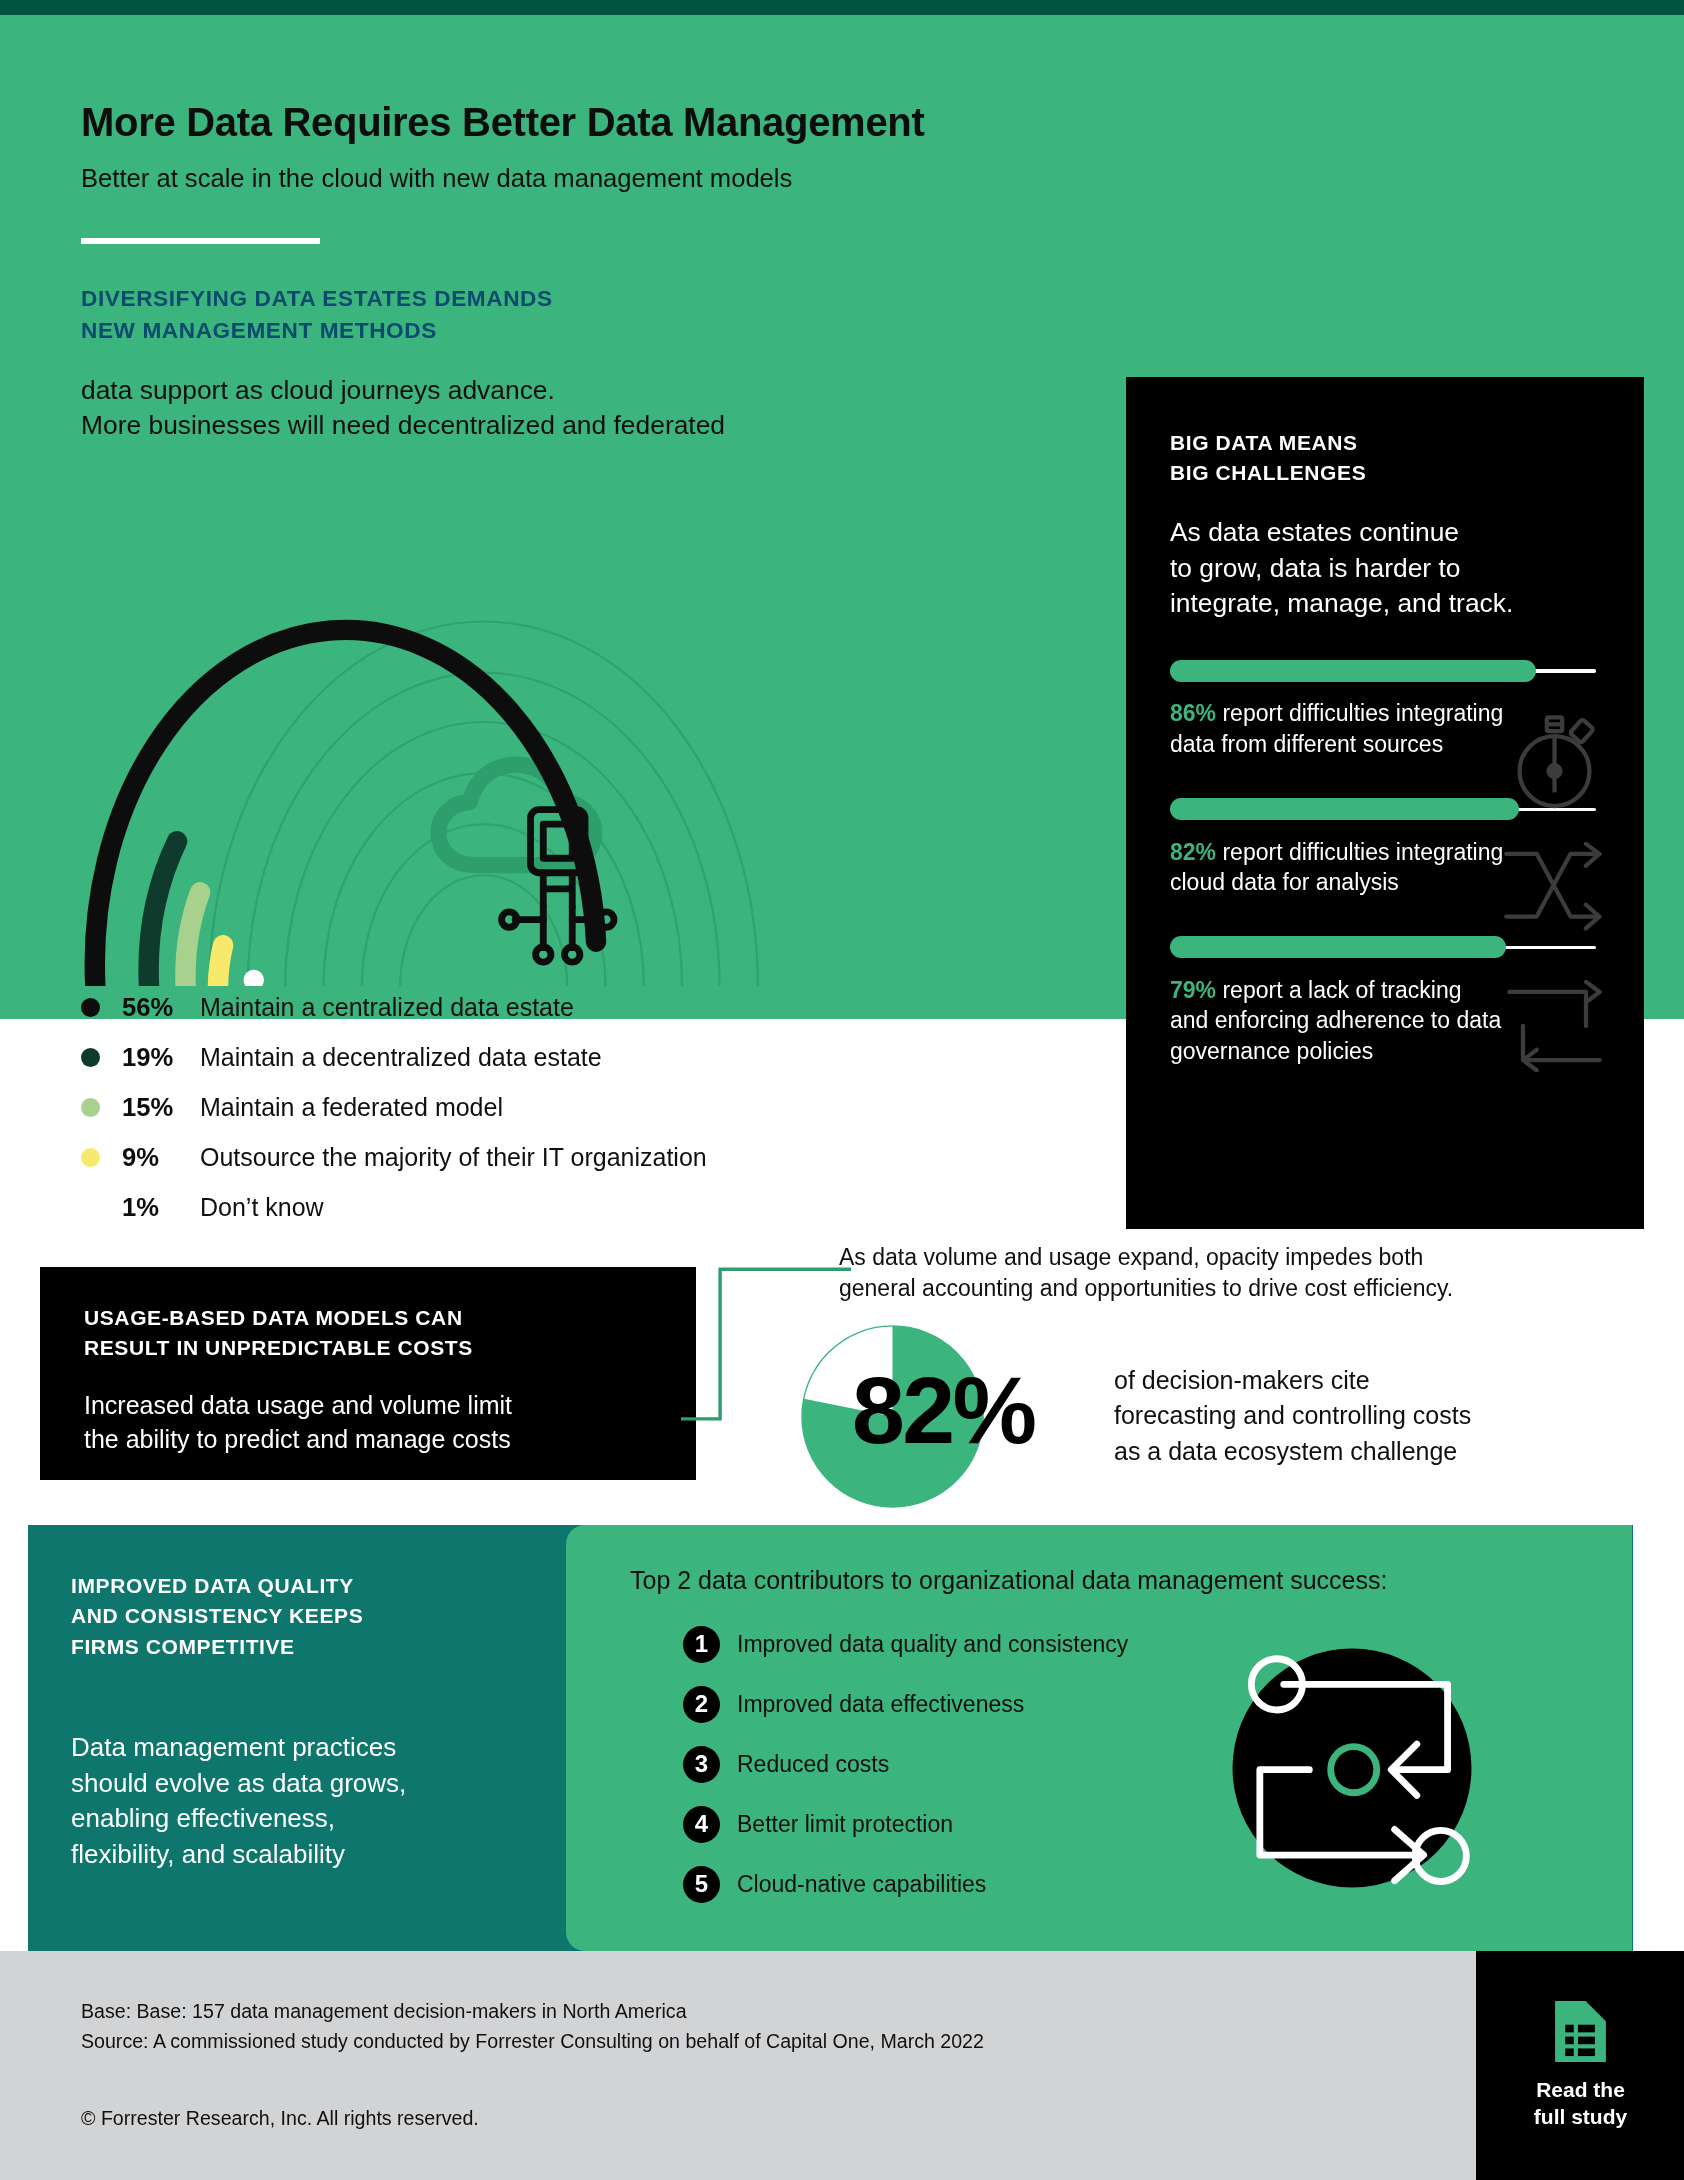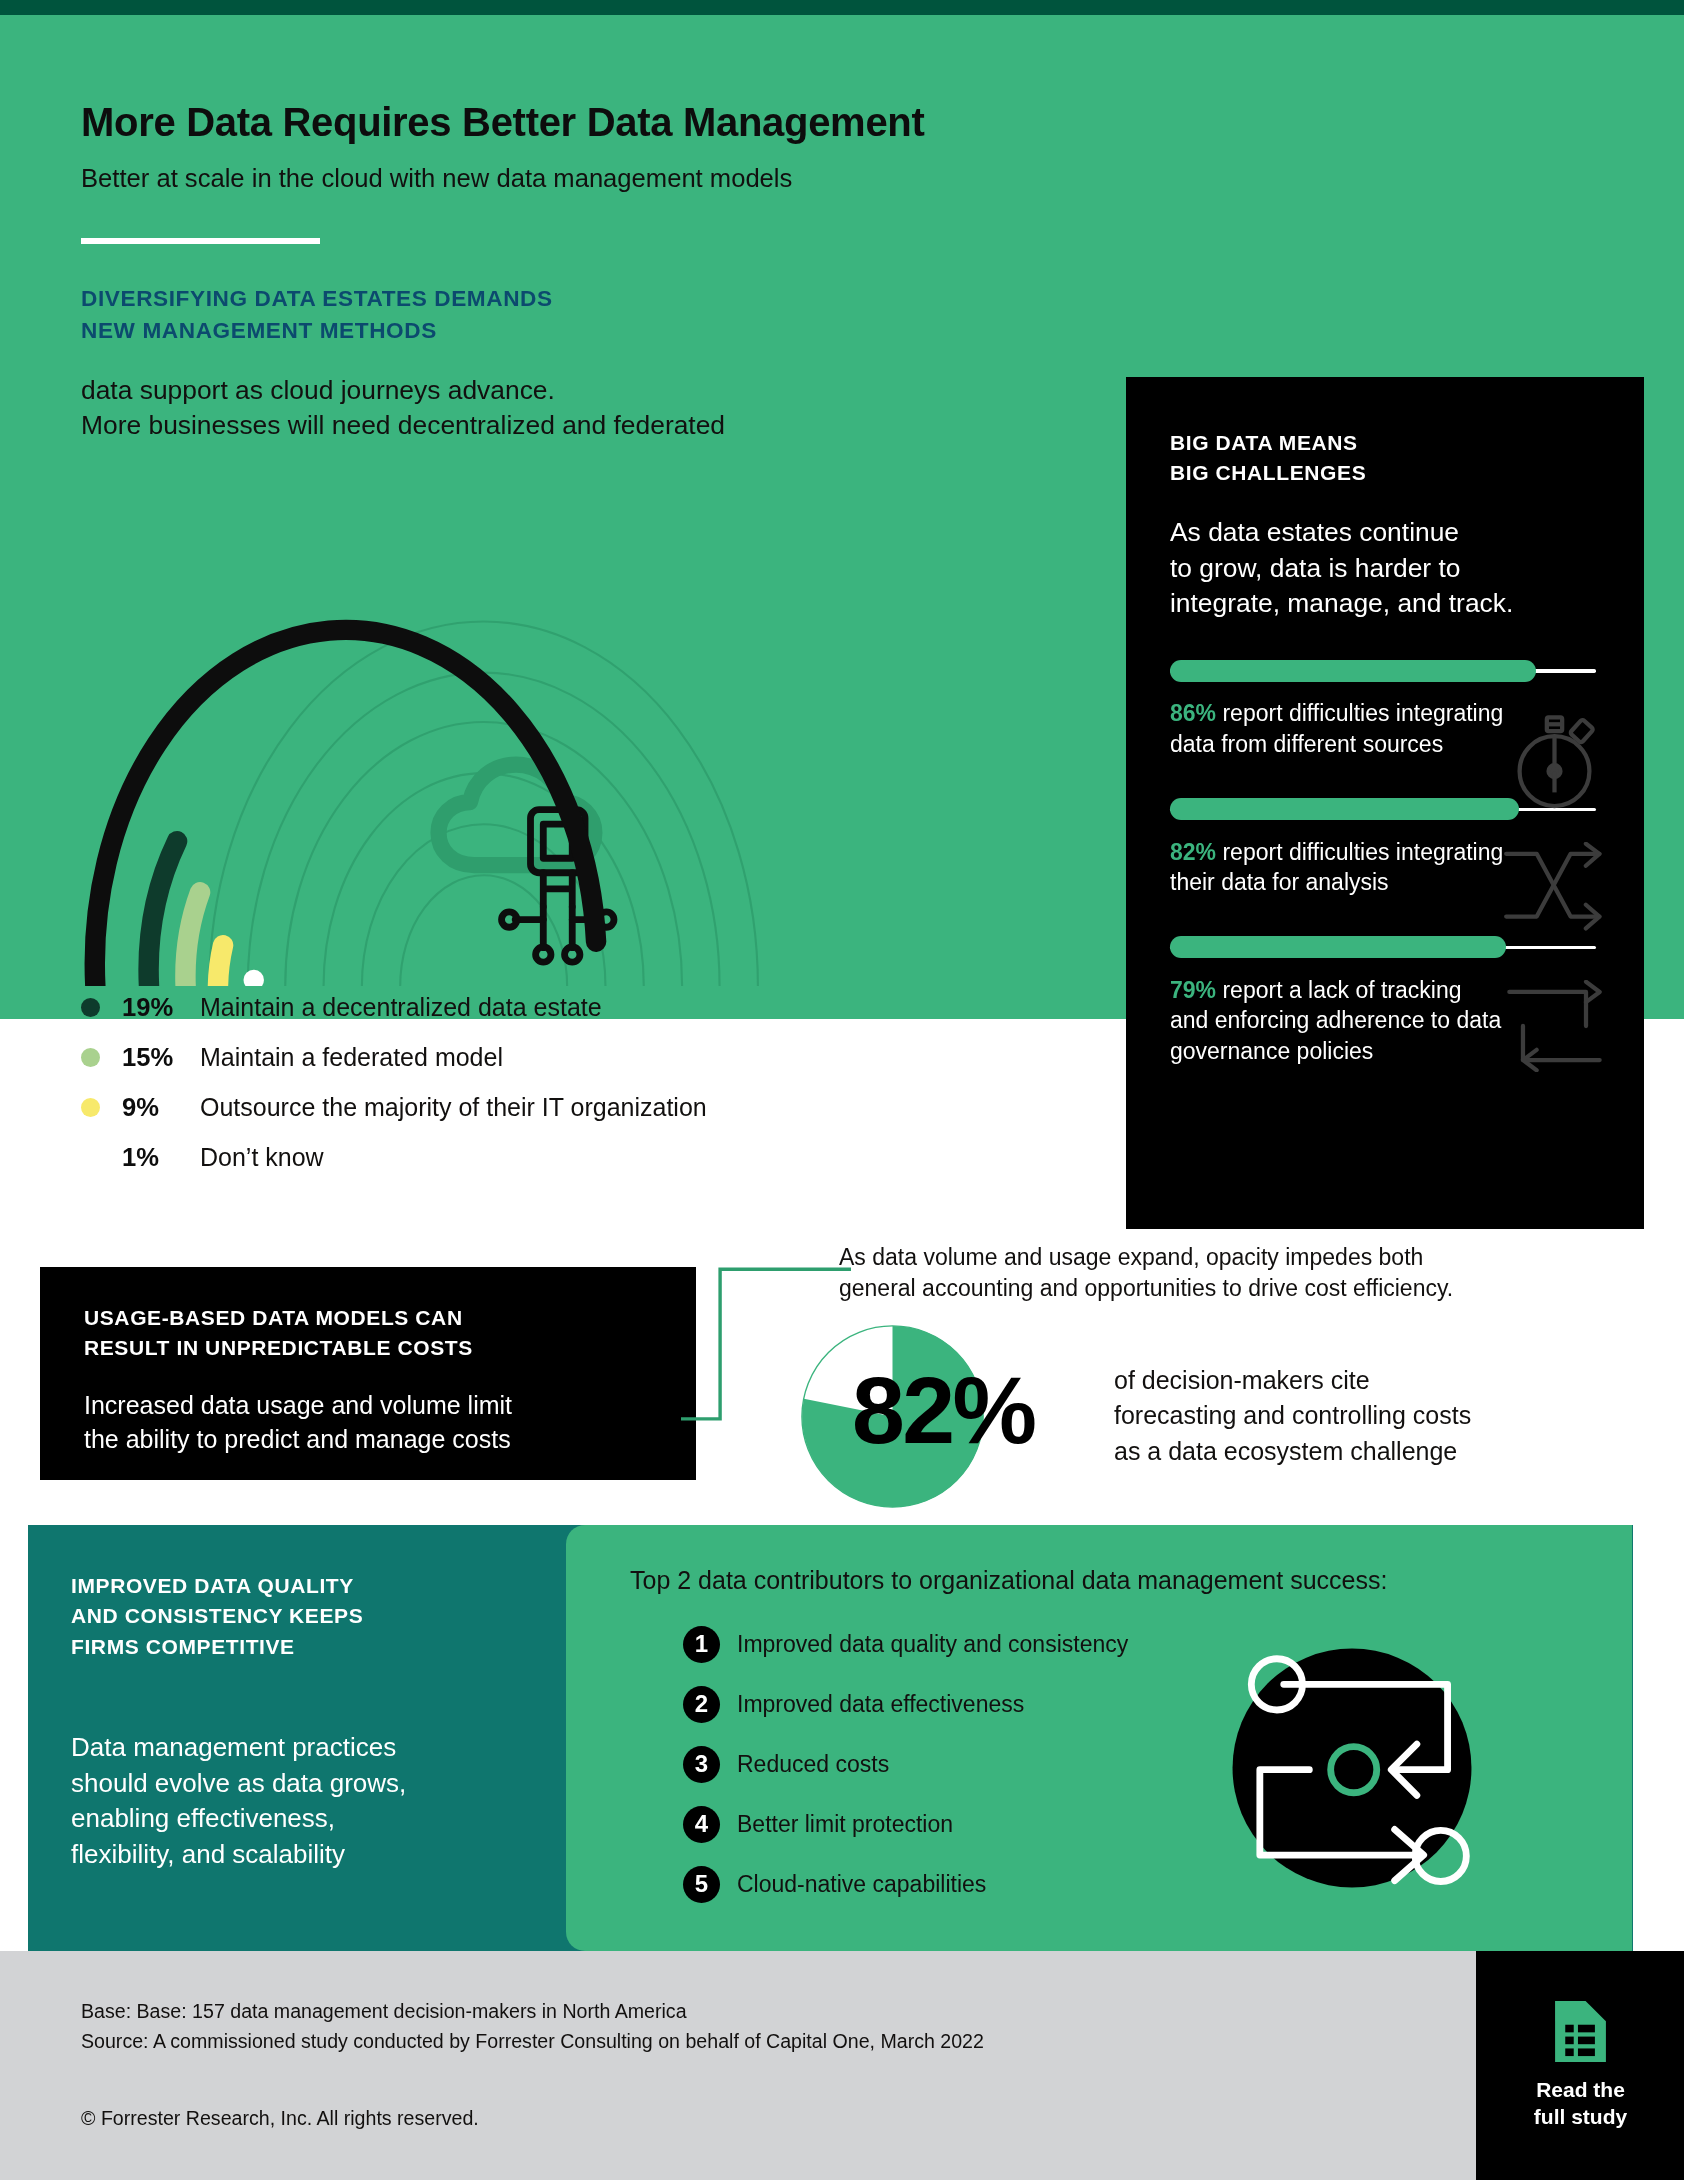--- a/index.html
+++ b/index.html
@@ -268,20 +268,25 @@
       <path d="M 52 620 A 272 362 0 0 1 640 568" fill="none" stroke="#0d0d0d" stroke-width="24" stroke-linecap="round"></path>
       <path d="M 115 620 A 212 282 0 0 1 148 450" fill="none" stroke="#0e3b2c" stroke-width="24" stroke-linecap="round"></path>
       <path d="M 158 620 A 168 224 0 0 1 175 510" fill="none" stroke="#a9d18e" stroke-width="24" stroke-linecap="round"></path>
       <path d="M 196 620 A 130 174 0 0 1 202 572" fill="none" stroke="#f7e96b" stroke-width="24" stroke-linecap="round"></path>
       <circle cx="238" cy="613" r="12" fill="#ffffff"></circle>
     </svg>
   </div>
 
   <div class="legend">
     <div class="leg-row">
+      <span class="leg-dot" style="background:#0d0d0d"></span>
+      <span class="leg-pct">56%</span>
+      <span class="leg-lbl">Maintain a centralized data estate</span>
+    </div>
+    <div class="leg-row">
       <span class="leg-dot" style="background:#0e3b2c"></span>
       <span class="leg-pct">19%</span>
       <span class="leg-lbl">Maintain a decentralized data estate</span>
     </div>
     <div class="leg-row">
       <span class="leg-dot" style="background:#a9d18e"></span>
       <span class="leg-pct">15%</span>
       <span class="leg-lbl">Maintain a federated model</span>
     </div>
     <div class="leg-row">
@@ -331,21 +336,21 @@
         <div class="bar-fill" style="width:349px"></div>
       </div>
       <svg class="stat-icon" width="101" height="89" viewBox="0 0 118 105" fill="none" stroke="#3c3c3c" stroke-width="5" stroke-linecap="round" stroke-linejoin="round">
         <path d="M 2 14 L 38 14 L 78 88 L 112 88"></path>
         <path d="M 2 88 L 38 88 L 78 14 L 112 14"></path>
         <path d="M 96 2 L 112 14 L 96 28"></path>
         <path d="M 96 74 L 112 88 L 96 102"></path>
       </svg>
       <div class="stat-txt">
         <span><b>82%</b><span> report difficulties integrating</span></span>
-        <div>their data for analysis</div>
+        <div>cloud data for analysis</div>
       </div>
     </div>
 
     <div class="stat-block">
       <div class="bar-track">
         <div class="bar-fill" style="width:336px"></div>
       </div>
       <svg class="stat-icon" width="101" height="92" viewBox="0 0 118 108" fill="none" stroke="#3c3c3c" stroke-width="5" stroke-linecap="round" stroke-linejoin="round">
         <path d="M 6 14 L 96 14 L 96 54"></path>
         <path d="M 80 2 L 96 14 L 80 26" transform="translate(16,0)"></path>

